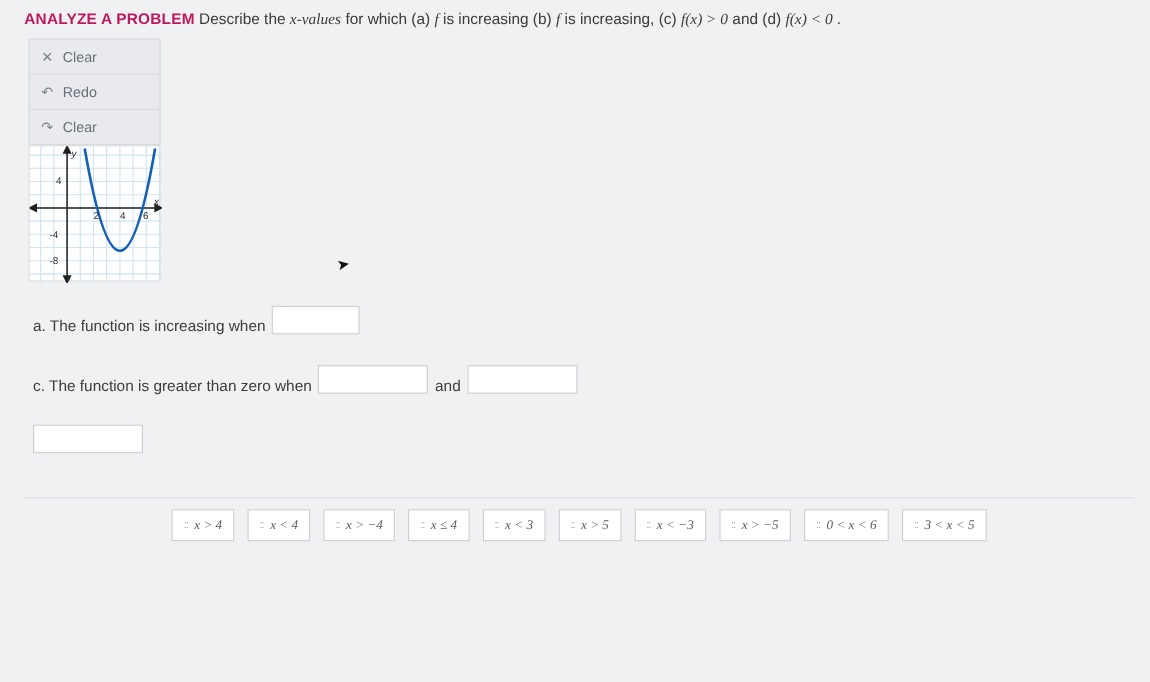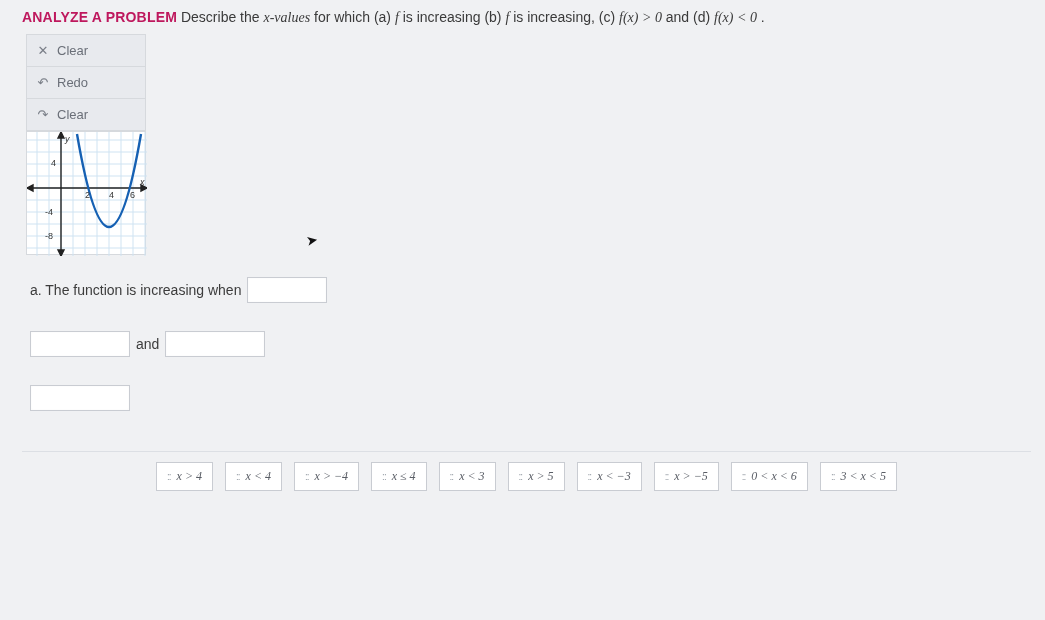--- a/index.html
+++ b/index.html
@@ -53,21 +53,21 @@
     border: 1px solid #d6d9dd;
     background: #fff;
     margin-left: 4px;
     margin-top: 0;
   }
   .qrow {
     margin: 22px 0 28px 8px;
     font-size: 14px;
     color: #3c3c3c;
     display: flex;
-    align-items: center;
+    align-items: flex-end;
     flex-wrap: wrap;
     gap: 6px;
   }
   .blank {
     display: inline-block;
     width: 80px;
     height: 26px;
     border: 1px solid #c9ccd2;
     background: #fff;
     box-shadow: inset 0 0 2px rgba(0,0,0,.04);
@@ -186,20 +186,21 @@
     </svg>
   </div>
 
   <div class="qrow">
     <span>a. The function is increasing when</span>
     <span class="blank"></span>
   </div>
 
 
   <div class="qrow">
+    <span>c. The function is greater than zero when</span>
     <span class="blank wide"></span>
     <span>and</span>
     <span class="blank wide"></span>
   </div>
 
   <div class="qrow">
     <span class="blank wide"></span>
   </div>
 
   <div class="choice-bar">

